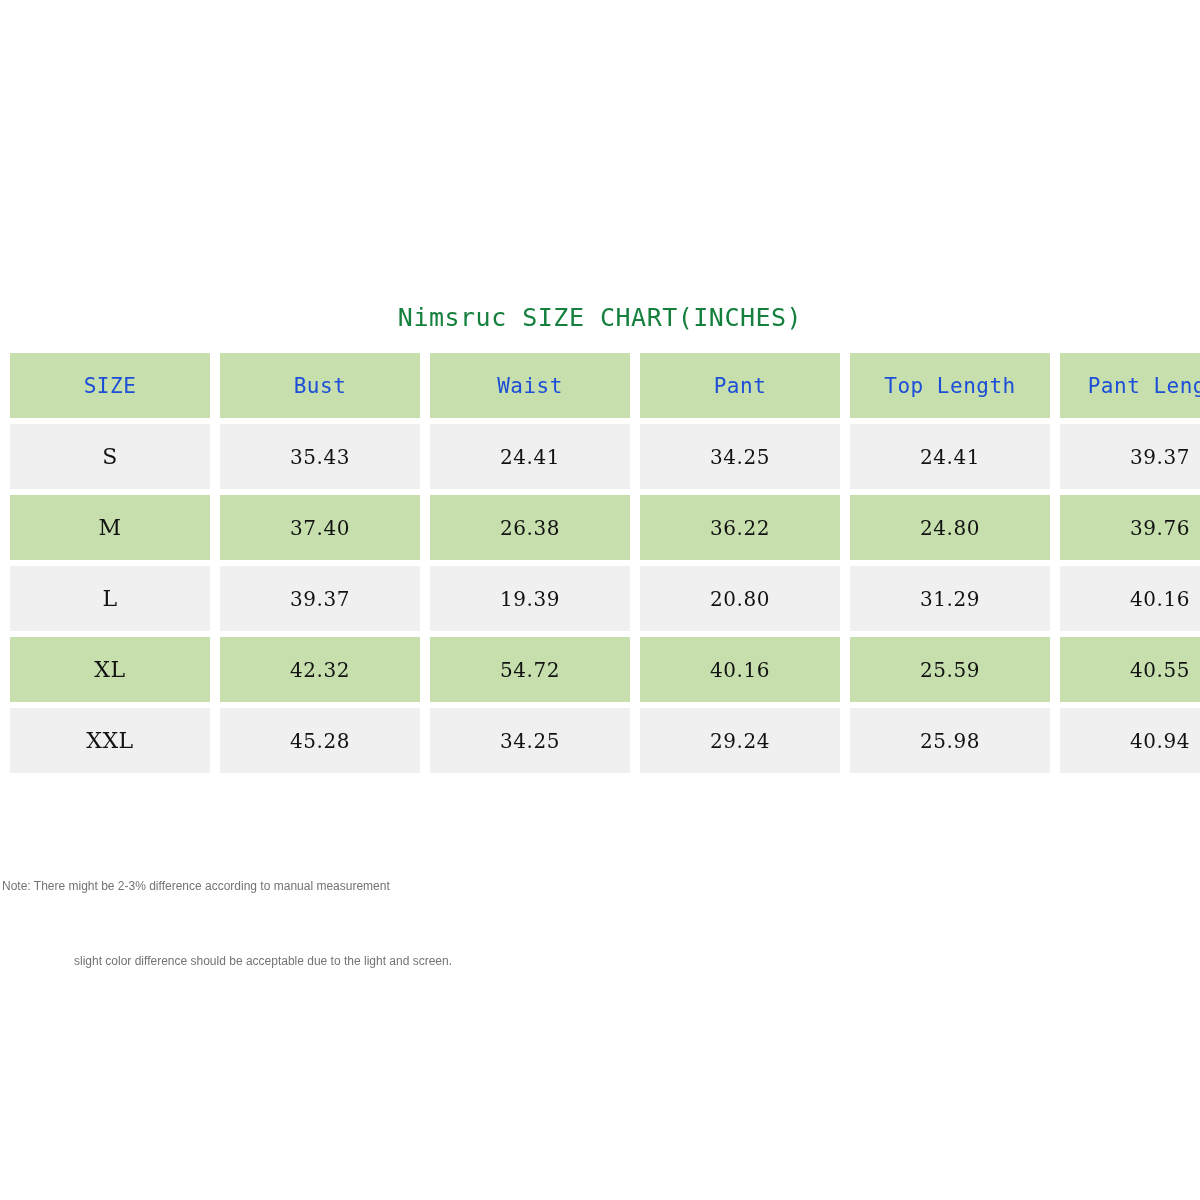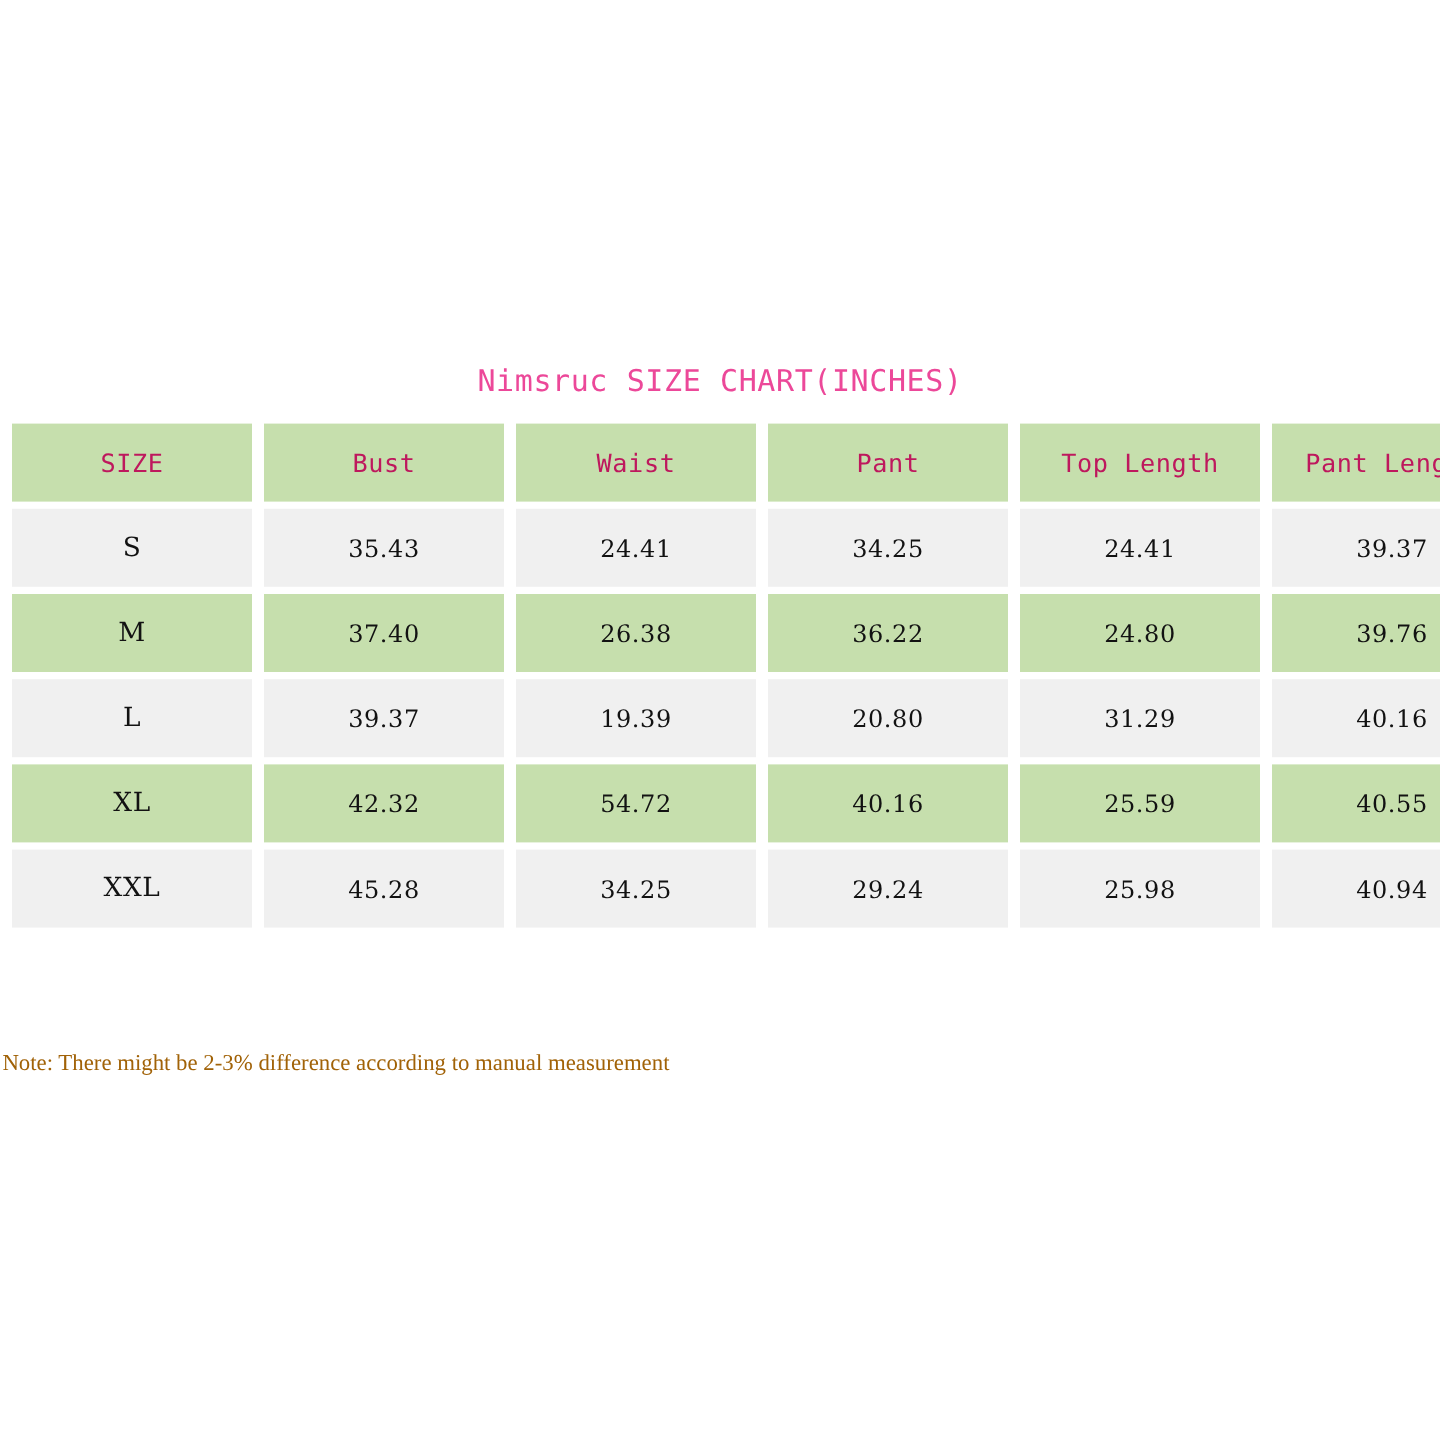--- a/index.html
+++ b/index.html
@@ -23,21 +23,21 @@
   
   #chart-title {
     position: absolute;
     top: 303px;
     left: 0;
     width: 1200px;
     text-align: center;
     font-family: "DejaVu Sans Mono", monospace;
     font-size: 25px;
     letter-spacing: 0.5px;
-    color: #ec4899;
+    color: #15803d;
     white-space: pre;
   }
 
   
   #size-table {
     position: absolute;
     top: 347px;
     left: 0;
     width: 1200px;
     border-collapse: separate;
@@ -54,21 +54,21 @@
 
   
   col.c-size  { width: 200px; }
   col.c-data  { width: 200px; }
 
   th.hdr-cell {
     background: #c6dfad;
     font-family: "DejaVu Sans Mono", monospace;
     font-size: 21px;
     font-weight: normal;
-    color: #be185d;
+    color: #1d4ed8;
     letter-spacing: 0.5px;
     white-space: pre;
   }
 
   td.cell {
     font-family: "DejaVu Serif", serif;
     font-size: 20px;
     color: #121212;
     letter-spacing: 0.5px;
     white-space: pre;
@@ -77,24 +77,24 @@
   tr.row-green td.cell { background: #c6dfad; }
 
   td.cell.size-label { font-size: 22px; }
 
   
   #note-block {
     position: absolute;
     top: 824px;
     left: 2px;
     width: 1190px;
-    font-family: Liberation Serif, serif;
-    font-size: 19px;
+    font-family: Liberation Sans, sans-serif;
+    font-size: 12px;
     line-height: 25px;
-    color: #a16207;
+    color: #737373;
     white-space: pre;
   }
   #note-block .note-line-1 { margin-left: 0; }
   #note-block .note-line-2,
   #note-block .note-line-3 { margin-left: 72px; }
 </style>
 </head>
 <body>
 
 <div id="page">
@@ -159,15 +159,16 @@
         <td class="cell">34.25</td>
         <td class="cell">29.24</td>
         <td class="cell">25.98</td>
         <td class="cell">40.94</td>
       </tr>
     </tbody>
   </table>
 
   <div id="note-block">
     <div class="note-line-1">Note: There might be 2-3% difference according to manual measurement</div>
+    <div class="note-line-3">slight color difference should be acceptable due to the light and screen.</div>
   </div>
 
 </div>
 
 </body></html>

